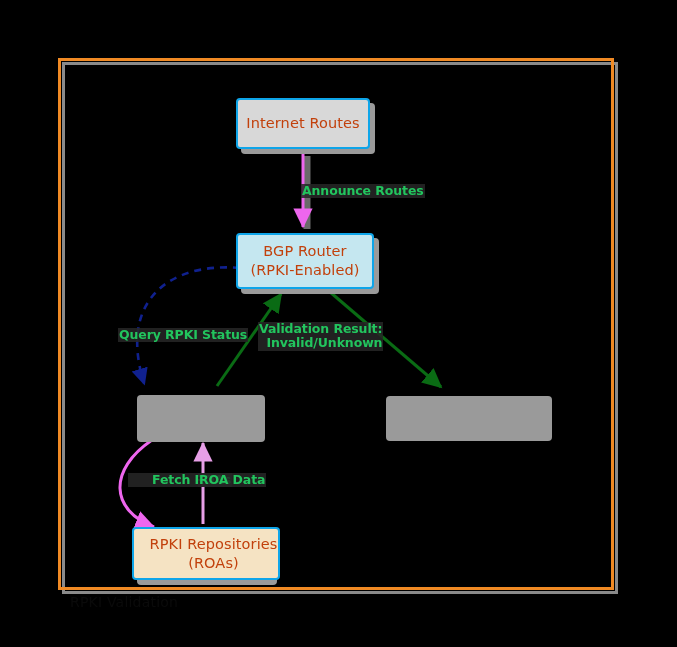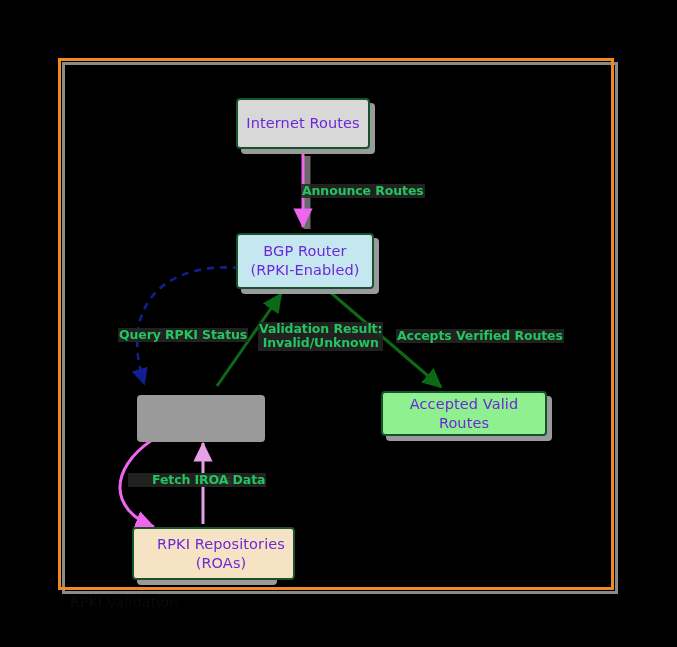--- a/index.html
+++ b/index.html
@@ -51,27 +51,27 @@
     left: 0; top: 0;
     width: 677px;
     height: 647px;
     pointer-events: none;
   }
 
   
   .node {
     position: absolute;
     box-sizing: border-box;
-    border: 2px solid #14532d;
+    border: 2px solid #0ea5e9;
     border-radius: 4px;
     display: flex;
     align-items: center;
     justify-content: center;
     text-align: center;
-    color: #6d28d9;
+    color: #c2410c;
     font-size: 14.5px;
     line-height: 1.28;
     letter-spacing: 0.1px;
     white-space: pre-line;
     z-index: 3;
   }
   .node-shadow {
     position: absolute;
     background: #9a9a9a;
     border-radius: 4px;
@@ -83,41 +83,41 @@
 
   #node-bgp        { left: 236px; top: 233px; width: 138px; height: 56px; background: #c5e7f0; }
   #sh-bgp          { left: 241px; top: 238px; width: 138px; height: 56px; }
 
   #node-validator  { left: 132px; top: 390px; width: 128px; height: 47px; background: #f5efc0; }
   #sh-validator    { left: 137px; top: 395px; width: 128px; height: 47px; }
 
   #node-accepted   { left: 381px; top: 391px; width: 166px; height: 45px; background: #8ef08e; }
   #sh-accepted     { left: 386px; top: 396px; width: 166px; height: 45px; }
 
-  #node-repos      { left: 132px; top: 527px; width: 163px; height: 53px; background: #f5e3c3; padding-left: 15px; }
+  #node-repos      { left: 132px; top: 527px; width: 148px; height: 53px; background: #f5e3c3; padding-left: 15px; }
   #sh-repos        { left: 137px; top: 532px; width: 140px; height: 53px; }
 
   
   .edge-label {
     position: absolute;
     color: #22c55e;
     font-size: 12.5px;
     font-weight: bold;
     letter-spacing: -0.1px;
     white-space: pre;
     text-align: center;
     line-height: 1.15;
     background: rgba(38,38,38,0.86);
     padding: 0 1px;
     z-index: 4;
   }
 
   #lbl-announce  { left: 301px; top: 184px; }
   #lbl-query     { left: 118px; top: 328px; }
-  #lbl-validation{ left: 258px; top: 322px; text-align: center; }
+  #lbl-validation{ left: 258px; top: 322px; text-align: right; }
   #lbl-accepts   { left: 396px; top: 329px; }
   #lbl-fetch     { left: 128px; top: 473px; padding-left: 24px; }
   #lbl-roa       { left: 198px; top: 473px; }
 
   #caption {
     position: absolute;
     left: 70px;
     top: 594px;
     color: #0a0a0a;
     font-size: 14px;
@@ -176,37 +176,33 @@
   <div class="node" id="node-internet">
     <span>Internet Routes</span>
   </div>
 
   <div class="node" id="node-bgp">
     <span>BGP Router
 (RPKI-Enabled)</span>
   </div>
 
 
-  <div class="node" id="node-accepted">
-    <span>Accepted Valid Routes</span>
-  </div>
 
   <div class="node" id="node-repos">
     <span>RPKI Repositories
 (ROAs)</span>
   </div>
 
   <div class="edge-label" id="lbl-announce">Announce Routes</div>
 
   <div class="edge-label" id="lbl-query">Query RPKI Status</div>
 
   <div class="edge-label" id="lbl-validation">Validation Result:
 Invalid/Unknown</div>
 
-  <div class="edge-label" id="lbl-accepts">Accepts Verified Routes</div>
 
   <div class="edge-label" id="lbl-fetch">Fetch ROAs</div>
 
   <div class="edge-label" id="lbl-roa">ROA Data</div>
 
   <div id="caption">RPKI Validation</div>
 
 </div>
 
 </body></html>

